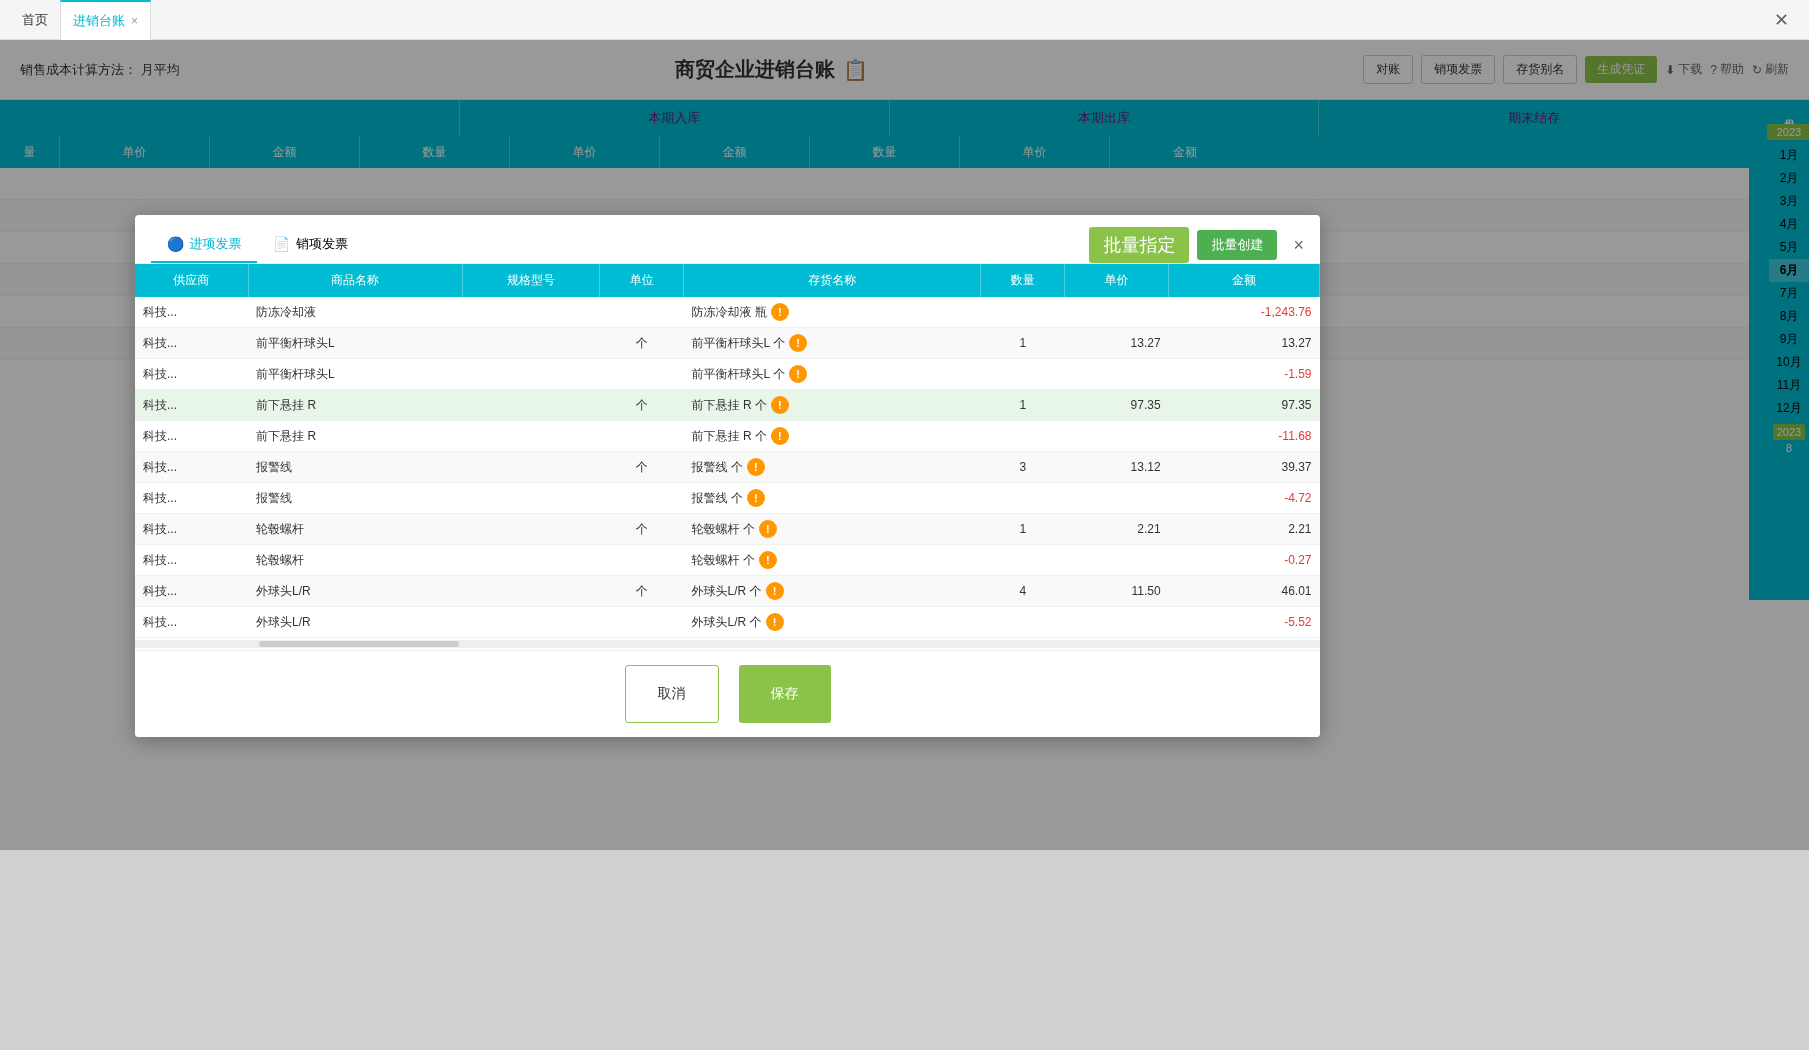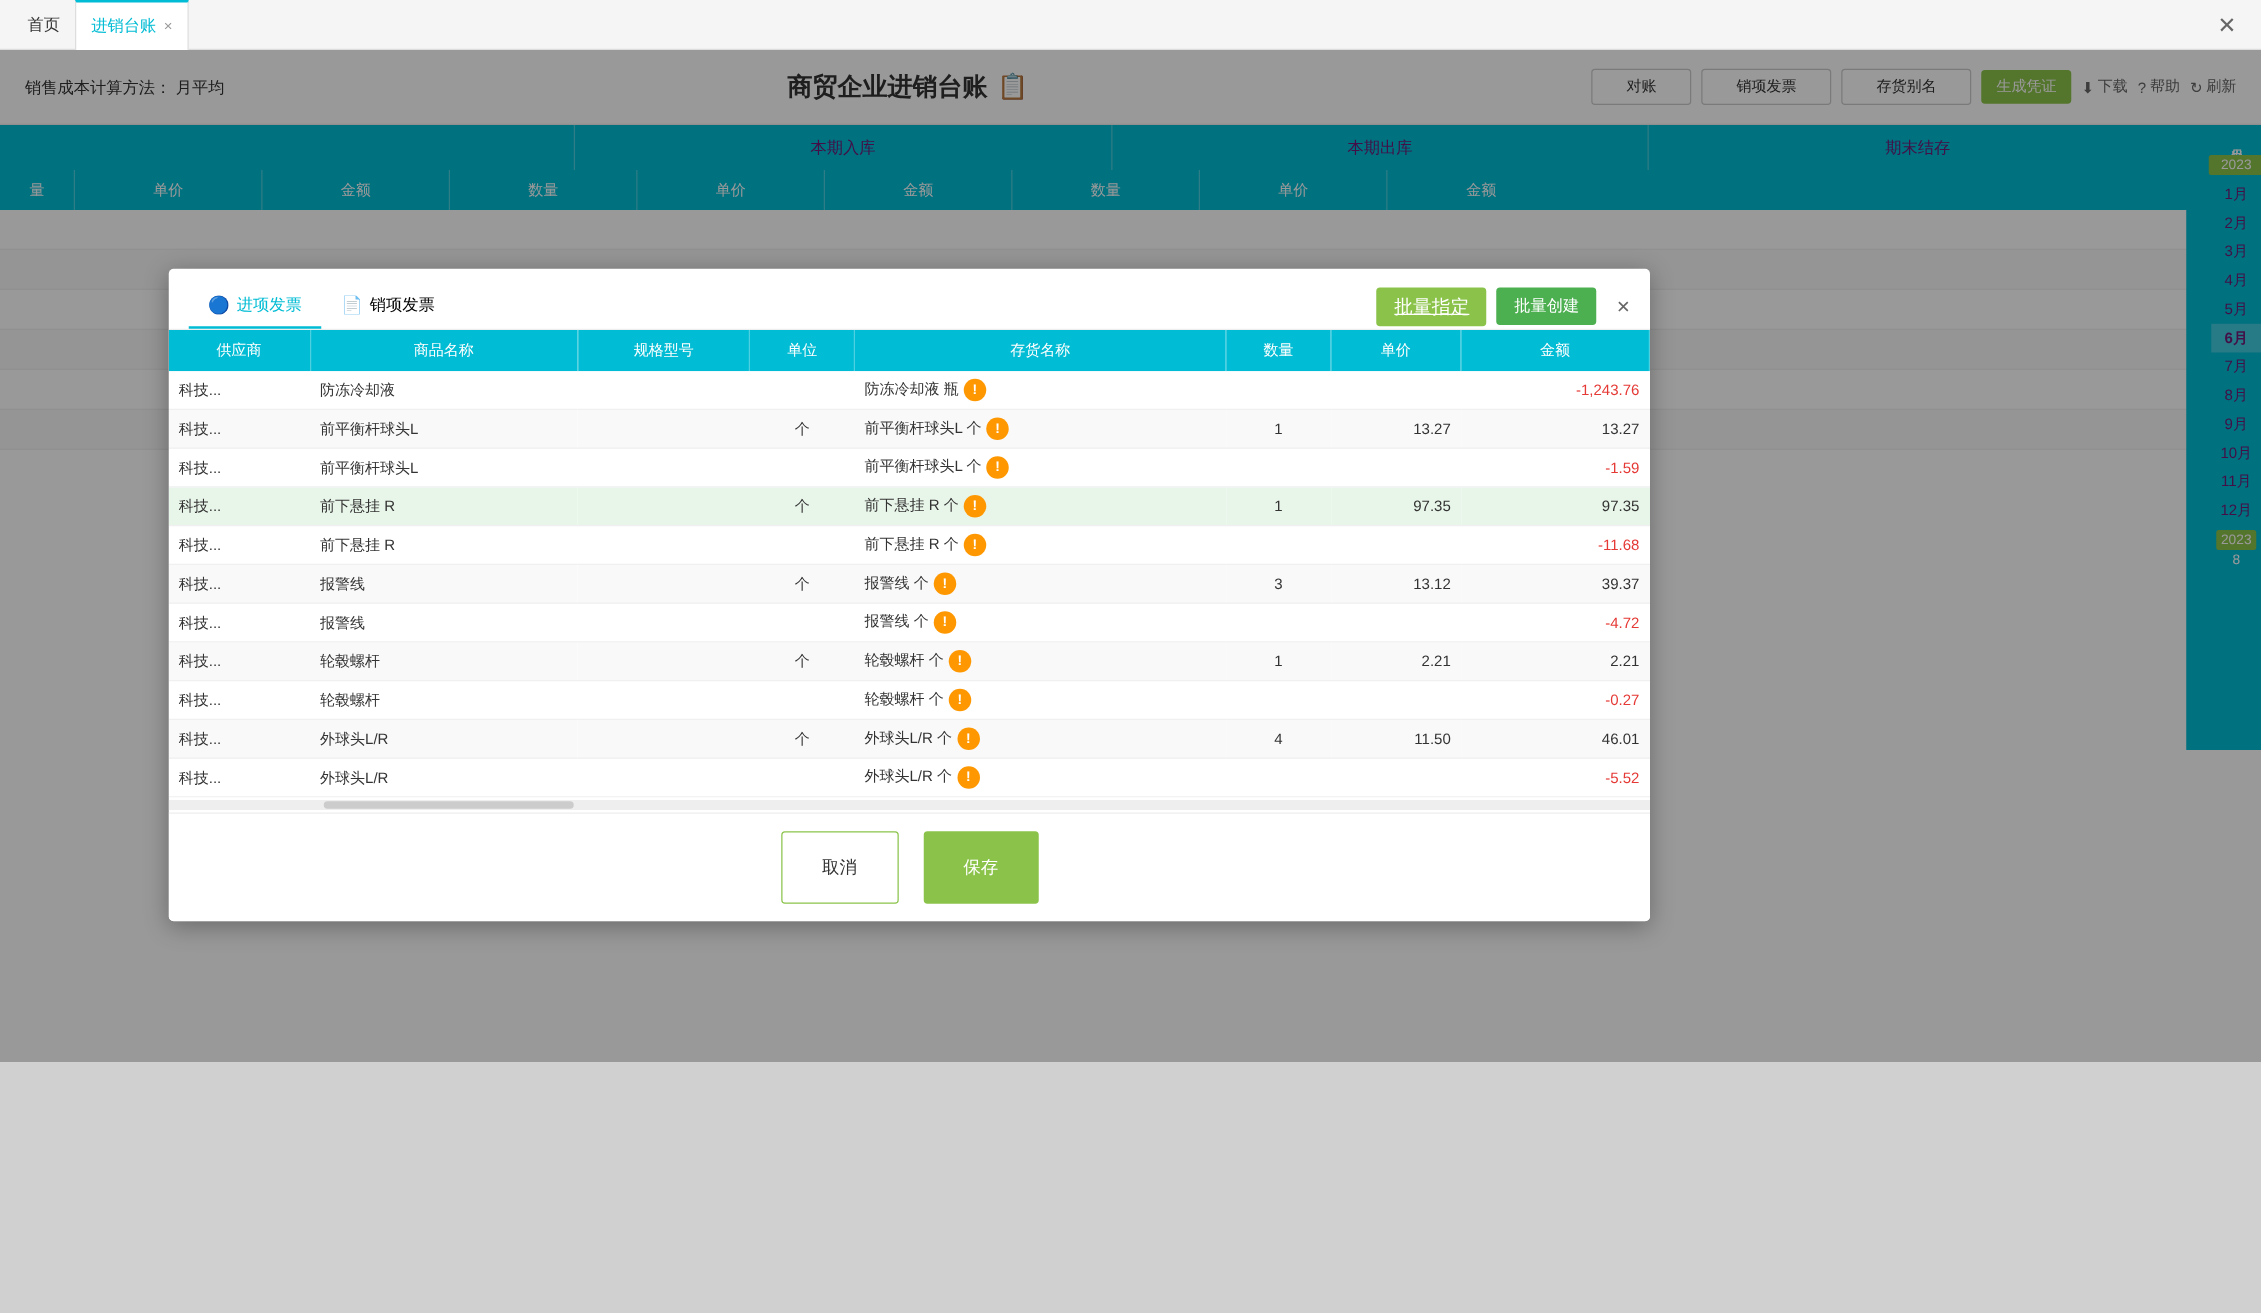--- a/index.html
+++ b/index.html
@@ -38,21 +38,21 @@
       height: 60px; background: #fff; border-bottom: 1px solid #eee;
     }
     .cost-method { font-size: 13px; color: #333; }
     .page-title {
       flex: 1; text-align: center; font-size: 20px; font-weight: bold; color: #333;
       display: flex; align-items: center; justify-content: center; gap: 8px;
     }
     .header-buttons { display: flex; gap: 8px; align-items: center; }
     .btn-outline {
       border: 1px solid #ccc; background: #fff; color: #333;
-      padding: 5px 27px; border-radius: 3px; cursor: pointer; font-size: 12px;
+      padding: 5px 12px; border-radius: 3px; cursor: pointer; font-size: 12px;
     }
     .btn-green {
       border: none; background: #8bc34a; color: #fff;
       padding: 5px 12px; border-radius: 3px; cursor: pointer; font-size: 12px;
     }
     .btn-icon { background: none; border: none; color: #666; cursor: pointer; font-size: 12px; display: flex; align-items: center; gap: 3px; }
 
     
     .table-header-section {
       background: #00bcd4; color: #fff;
@@ -62,21 +62,21 @@
     .right-sidebar {
       position: absolute; right: 0; top: 60px;
       width: 60px; background: #00bcd4; height: 500px;
       display: flex; flex-direction: column; align-items: center; padding-left: 20px;
     }
     .sidebar-label { color: #fff; font-size: 12px; writing-mode: vertical-rl; padding: 10px 0; }
     .year-badge {
       background: #8bc34a; color: #fff; font-size: 11px;
       padding: 2px 6px; border-radius: 2px; margin: 4px 0; width: 44px; text-align: center;
     }
-    .month-item { color: #701a75; font-size: 12px; padding: 3px 0; text-align: center; width: 100%; }
+    .month-item { color: #000000; font-size: 12px; padding: 3px 0; text-align: center; width: 100%; }
     .month-item.active { background: rgba(255,255,255,0.2); }
 
     
     .overlay {
       position: absolute; top: 0; left: 0; width: 100%; height: 100%;
       background: rgba(0,0,0,0.4); z-index: 100;
     }
 
     
     .dialog {
@@ -93,21 +93,21 @@
     .dialog-tab {
       padding: 8px 16px; cursor: pointer; font-size: 13px;
       display: flex; align-items: center; gap: 5px;
       border-bottom: 2px solid transparent;
     }
     .dialog-tab.active { border-bottom: 2px solid #00bcd4; color: #00bcd4; }
     .dialog-tab-icon { font-size: 14px; }
     .dialog-actions { display: flex; gap: 8px; align-items: center; }
     .btn-batch-assign {
       background: #8bc34a; color: #fff; border: none;
-      padding: 6px 14px; border-radius: 3px; cursor: pointer; font-size: 15px; text-decoration: underline;
+      padding: 6px 14px; border-radius: 3px; cursor: pointer; font-size: 18px;
     }
     .btn-batch-create {
       background: #4caf50; color: #fff; border: none;
       padding: 6px 14px; border-radius: 3px; cursor: pointer; font-size: 13px;
     }
     .dialog-close {
       background: none; border: none; font-size: 18px; cursor: pointer; color: #666; margin-left: 8px;
     }
 
     

